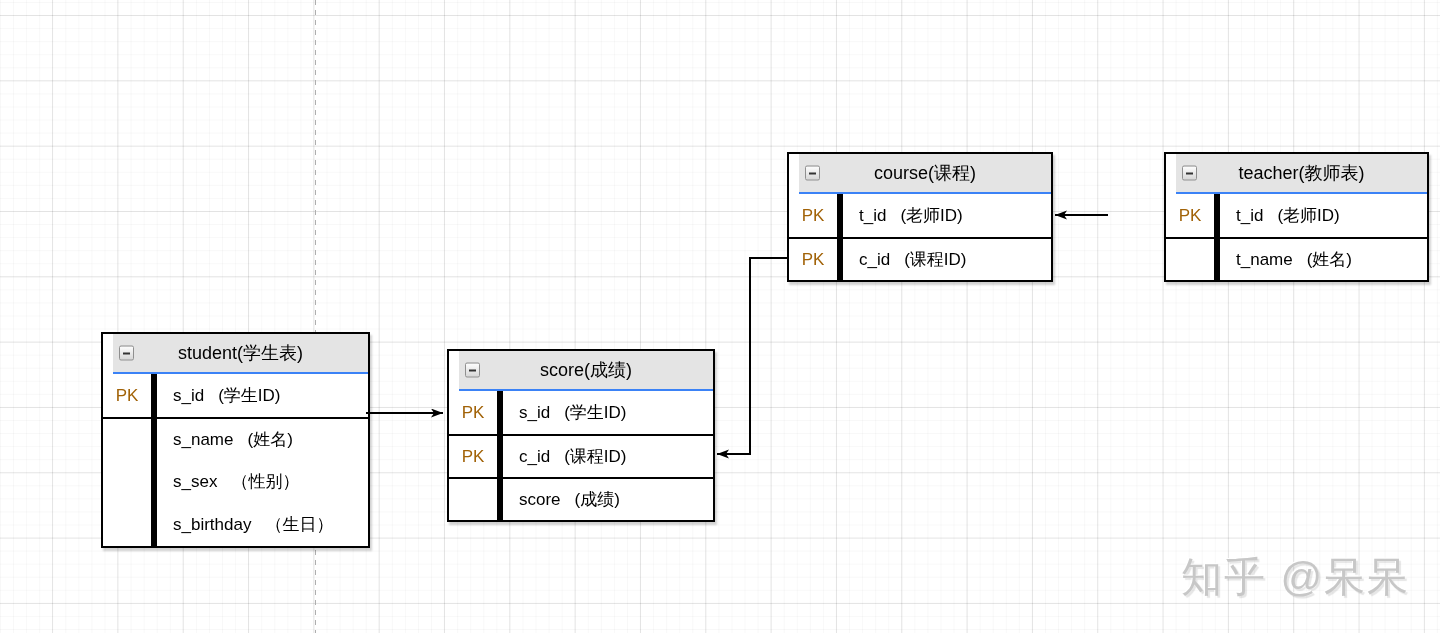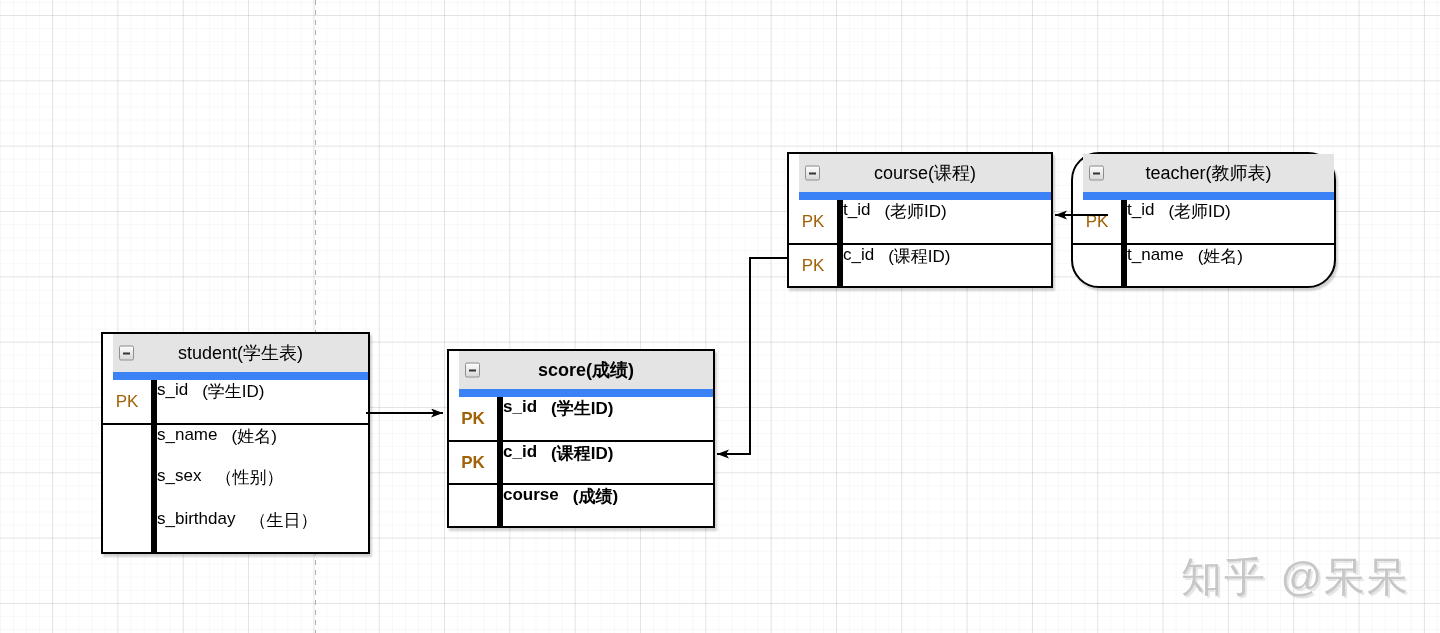--- a/index.html
+++ b/index.html
@@ -20,38 +20,38 @@
   }
   .page-divider{
     position:absolute;left:315px;top:0;bottom:0;width:1px;
     background-image:repeating-linear-gradient(to bottom,#aeaeae 0 5px,transparent 5px 10px);
   }
   .etable{
     position:absolute;background:#ffffff;border:2px solid #000;
     box-shadow:2px 3px 2px rgba(0,0,0,0.18);
   }
   .t-header{
-    position:relative;height:38px;border-bottom:8px solid #3b82f6;background:#e4e4e4;
+    position:relative;height:38px;border-bottom:2px solid #3b82f6;background:#e4e4e4;
     display:flex;align-items:center;justify-content:center;
     font-size:18px;color:#000;margin-left:10px;
   }
   .collapse-icon{
     position:absolute;left:6px;top:50%;transform:translateY(-50%);
     width:13px;height:13px;border:1px solid #8f8f8f;border-radius:2px;
     background:linear-gradient(#fdfdfd,#d7d7d7);
     display:flex;align-items:center;justify-content:center;cursor:pointer;
   }
   .minus-bar{width:7px;height:2px;background:#333;}
   .t-row{height:43px;box-sizing:border-box;display:flex;align-items:stretch;font-size:17px;}
   .t-row.divided{border-top:2px solid #000;}
   .pk-cell{
     width:48px;flex:0 0 48px;border-right:6px solid #000000;
     display:flex;align-items:center;justify-content:center;color:#a16207;
   }
-  .field-cell{flex:1;display:flex;padding-left:0;white-space:nowrap;overflow:hidden;}
+  .field-cell{flex:1;display:flex;align-items:center;padding-left:16px;white-space:nowrap;overflow:hidden;}
   .field-note{margin-left:14px;}
   .connectors{position:absolute;inset:0;pointer-events:none;}
   .watermark{
     position:absolute;right:30px;bottom:28px;
     font-size:41px;letter-spacing:2px;color:#c7c7c7;
     text-shadow:-1px -1px 0 #ffffff,2px 2px 1px rgba(0,0,0,0.10);
     user-select:none;
     margin-top:32px;
   }
 </style>
@@ -92,21 +92,21 @@
   </div>
   <div class="t-row">
     <span class="pk-cell"></span>
     <span class="field-cell">
         <span>s_birthday</span>
         <span class="field-note">（生日）</span>
       </span>
   </div>
 </div>
 
-<div class="etable" style="left:447px;top:349px;width:264px;font-weight:bold;">
+<div class="etable" style="left:447px;top:349px;width:264px;">
   <div class="t-header">
     <span class="collapse-icon">
         <span class="minus-bar"></span>
       </span>
     <span>score(成绩)</span>
   </div>
   <div class="t-row">
     <span class="pk-cell">PK</span>
     <span class="field-cell">
         <span>s_id</span>
@@ -116,21 +116,21 @@
   <div class="t-row divided">
     <span class="pk-cell">PK</span>
     <span class="field-cell">
         <span>c_id</span>
         <span class="field-note">(课程ID)</span>
       </span>
   </div>
   <div class="t-row divided">
     <span class="pk-cell"></span>
     <span class="field-cell">
-        <span>course</span>
+        <span>score</span>
         <span class="field-note">(成绩)</span>
       </span>
   </div>
 </div>
 
 <div class="etable" style="left:787px;top:152px;width:262px;">
   <div class="t-header">
     <span class="collapse-icon">
         <span class="minus-bar"></span>
       </span>
@@ -145,21 +145,21 @@
   </div>
   <div class="t-row divided">
     <span class="pk-cell">PK</span>
     <span class="field-cell">
         <span>c_id</span>
         <span class="field-note">(课程ID)</span>
       </span>
   </div>
 </div>
 
-<div class="etable" style="left:1071px;top:152px;width:261px;border-radius:28px;">
+<div class="etable" style="left:1164px;top:152px;width:261px;">
   <div class="t-header">
     <span class="collapse-icon">
         <span class="minus-bar"></span>
       </span>
     <span>teacher(教师表)</span>
   </div>
   <div class="t-row">
     <span class="pk-cell">PK</span>
     <span class="field-cell">
         <span>t_id</span>

